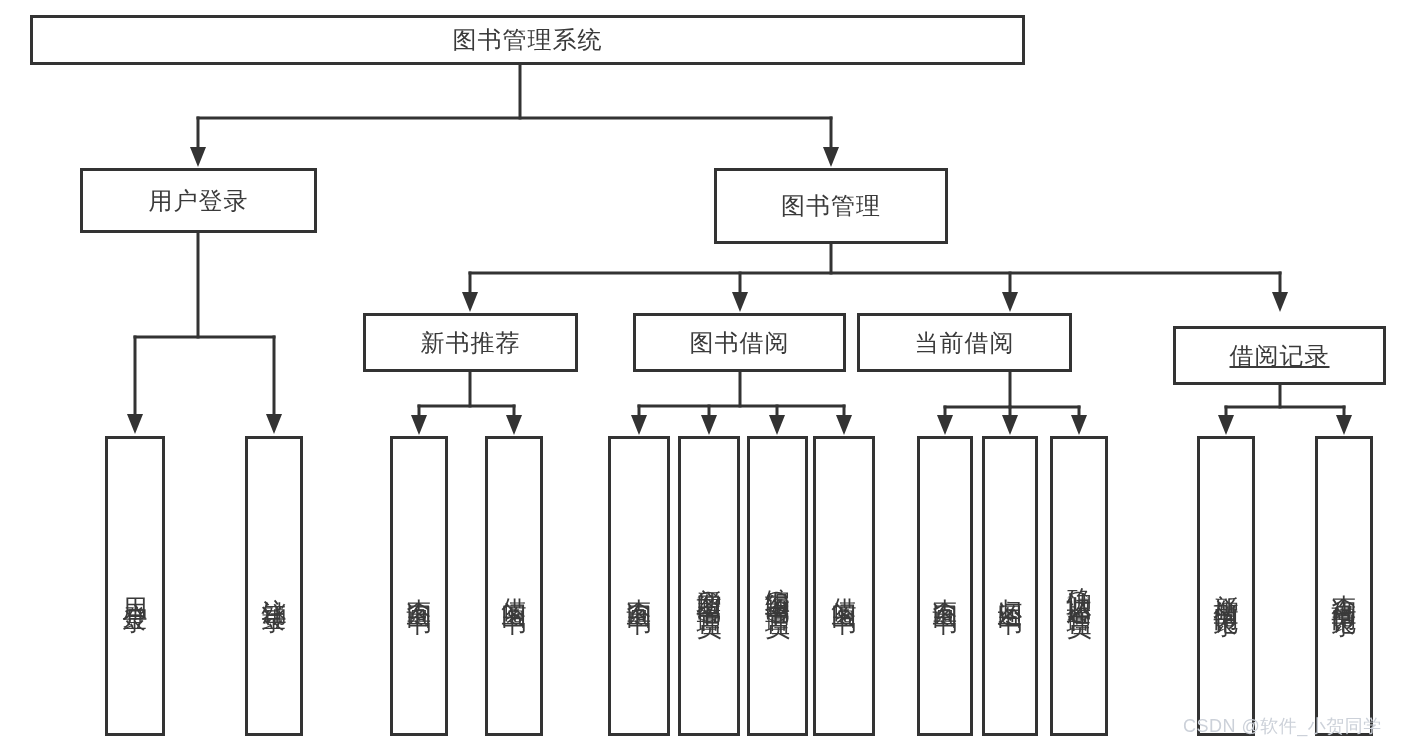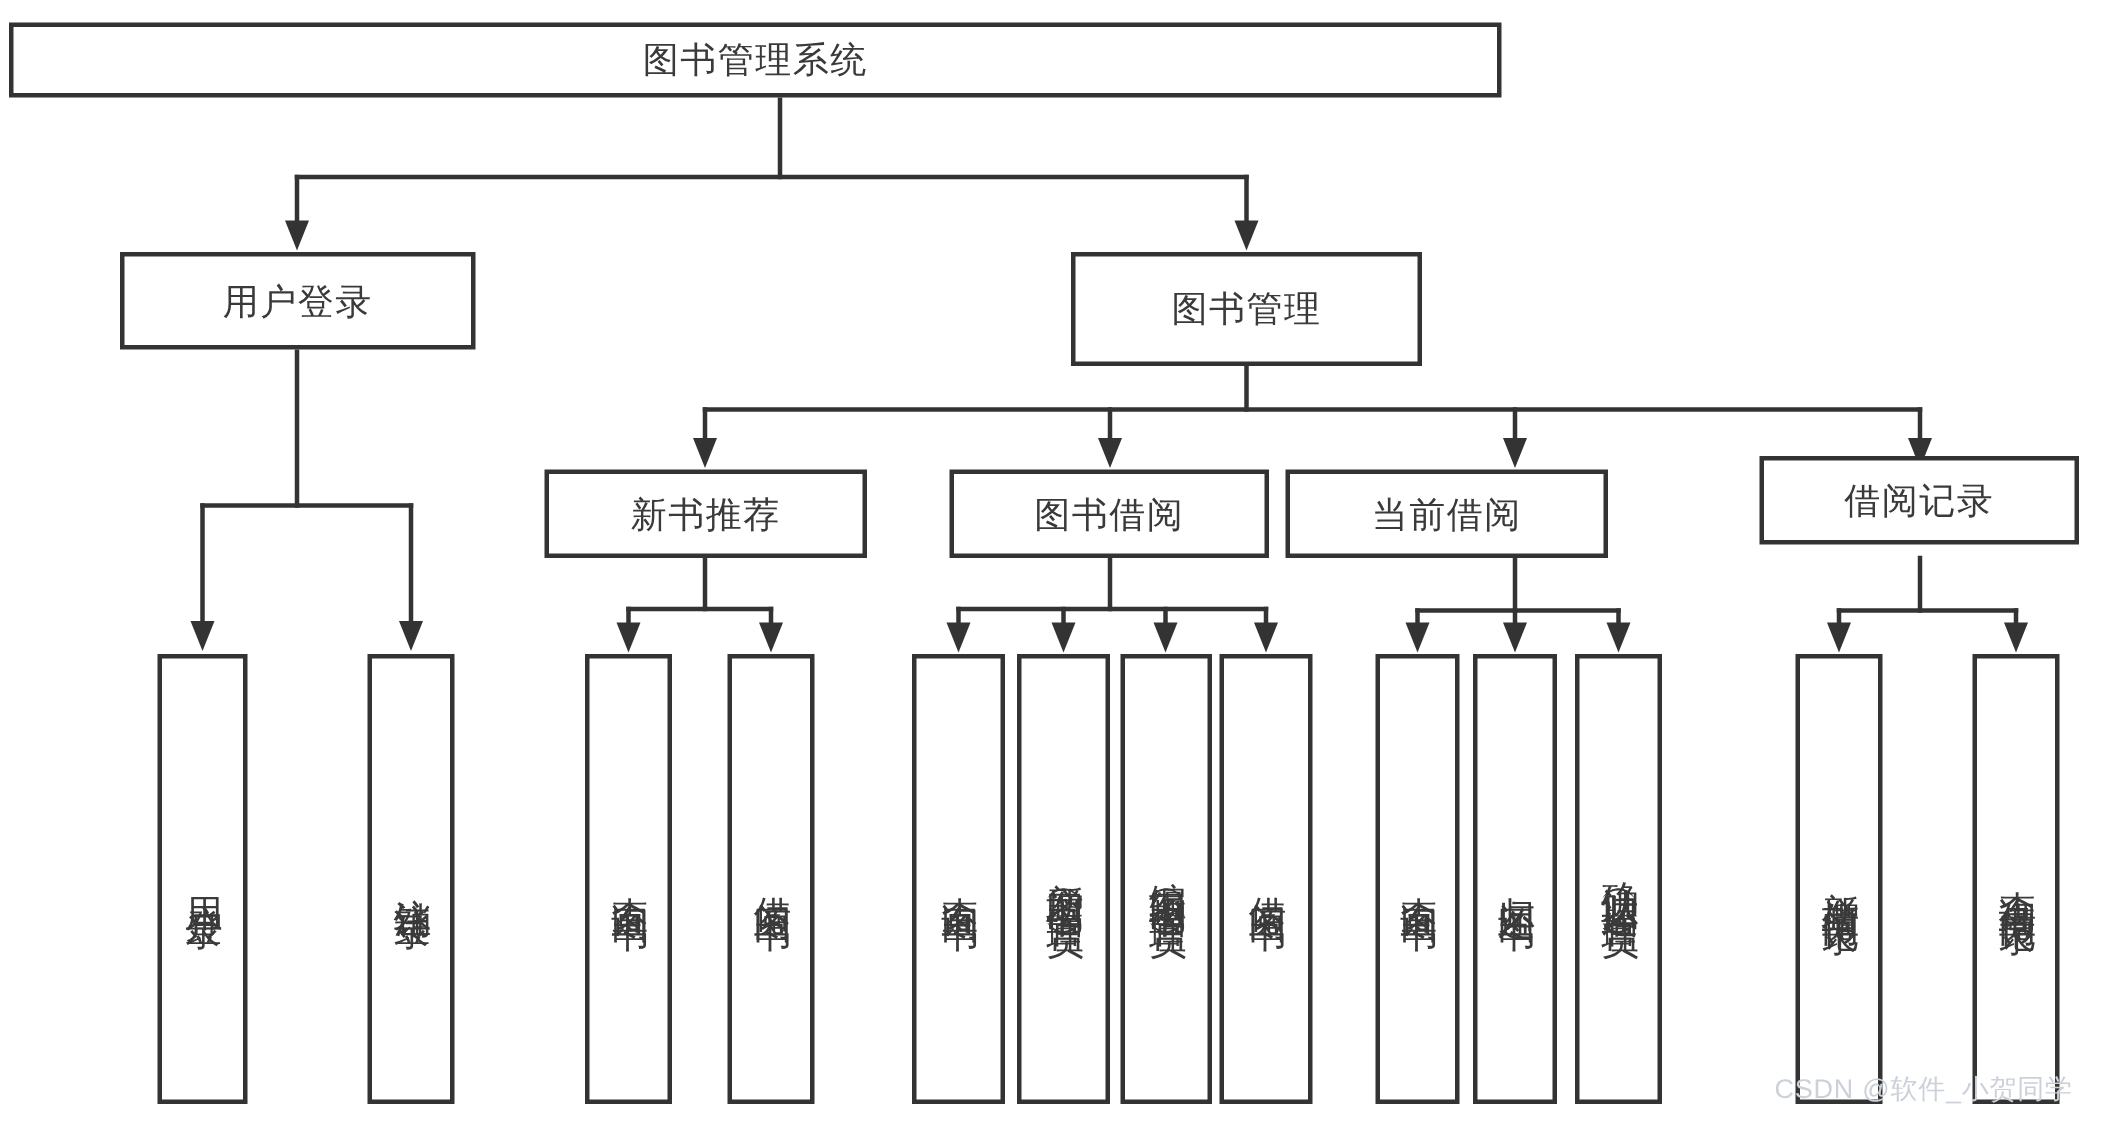--- a/index.html
+++ b/index.html
@@ -89,41 +89,41 @@
       <polygon points="769,415 785,415 777,435"></polygon>
       <polygon points="836,415 852,415 844,435"></polygon>
       <polygon points="937,415 953,415 945,435"></polygon>
       <polygon points="1002,415 1018,415 1010,435"></polygon>
       <polygon points="1071,415 1087,415 1079,435"></polygon>
       <polygon points="1218,415 1234,415 1226,435"></polygon>
       <polygon points="1336,415 1352,415 1344,435"></polygon>
     </g>
   </svg>
 
-  <div class="node" style="left:6px;top:15px;width:995px;height:50px;">
+  <div class="node" style="left:30px;top:15px;width:995px;height:50px;">
     <span>图书管理系统</span>
   </div>
 
   <div class="node" style="left:80px;top:168px;width:237px;height:65px;">
     <span>用户登录</span>
   </div>
   <div class="node" style="left:714px;top:168px;width:234px;height:76px;">
     <span>图书管理</span>
   </div>
 
   <div class="node" style="left:363px;top:313px;width:215px;height:59px;font-family:Liberation Serif, serif;">
     <span>新书推荐</span>
   </div>
   <div class="node" style="left:633px;top:313px;width:213px;height:59px;">
     <span>图书借阅</span>
   </div>
   <div class="node" style="left:857px;top:313px;width:215px;height:59px;">
     <span>当前借阅</span>
   </div>
-  <div class="node" style="left:1173px;top:304px;width:213px;height:59px;">
+  <div class="node" style="left:1173px;top:326px;width:213px;height:59px;text-decoration:underline;">
     <span>借阅记录</span>
   </div>
 
   <div class="node leaf" style="left:105px;top:436px;width:60px;height:300px;">
     <span class="vtext">用户登录</span>
   </div>
   <div class="node leaf" style="left:245px;top:436px;width:58px;height:300px;">
     <span class="vtext">注销登录</span>
   </div>
 

